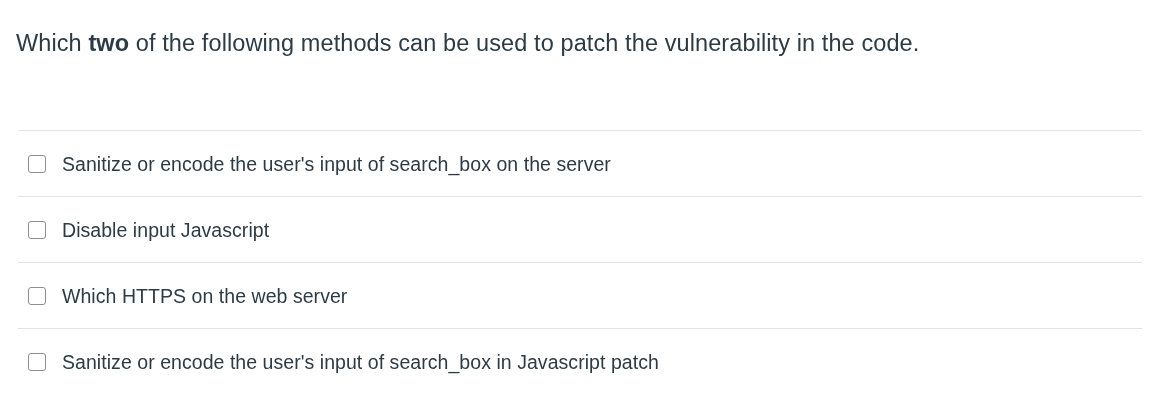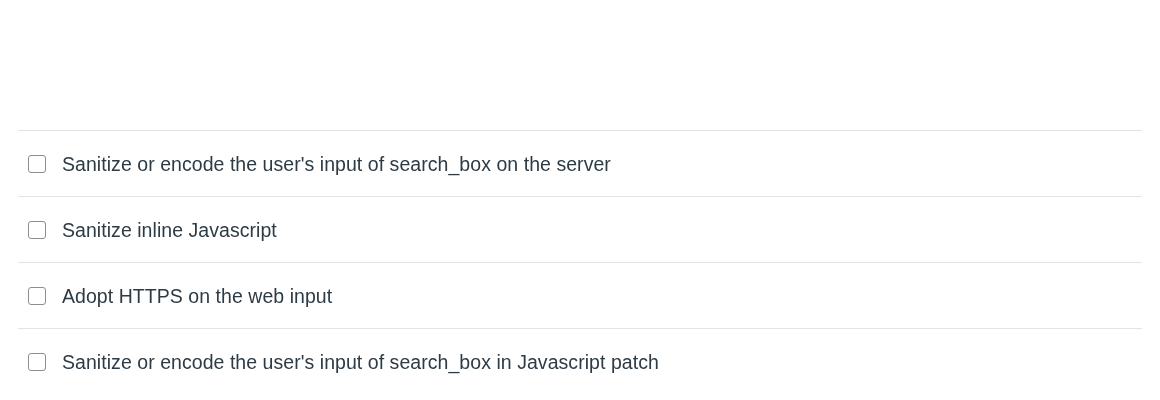--- a/index.html
+++ b/index.html
@@ -84,36 +84,39 @@
     color: #2d3b45;
     letter-spacing: 0.05px;
     white-space: nowrap;
   }
 </style>
 </head>
 <body>
 
 <div class="quiz-question">
 
+  <div class="question-prompt">
+    <span>Which </span><span class="emphasis">two</span><span> of the following methods can be used to patch the vulnerability in the code.</span>
+  </div>
 
   <div class="answers">
 
     <div class="answer-row">
       <span class="answer-checkbox"></span>
       <span class="answer-text">Sanitize or encode the user's input of search_box on the server</span>
     </div>
 
     <div class="answer-row">
       <span class="answer-checkbox"></span>
-      <span class="answer-text">Sanitize inline Javascript</span>
+      <span class="answer-text">Disable input Javascript</span>
     </div>
 
     <div class="answer-row">
       <span class="answer-checkbox"></span>
-      <span class="answer-text">Adopt HTTPS on the web input</span>
+      <span class="answer-text">Which HTTPS on the web server</span>
     </div>
 
     <div class="answer-row">
       <span class="answer-checkbox"></span>
       <span class="answer-text">Sanitize or encode the user's input of search_box in Javascript patch</span>
     </div>
 
   </div>
 </div>
 

